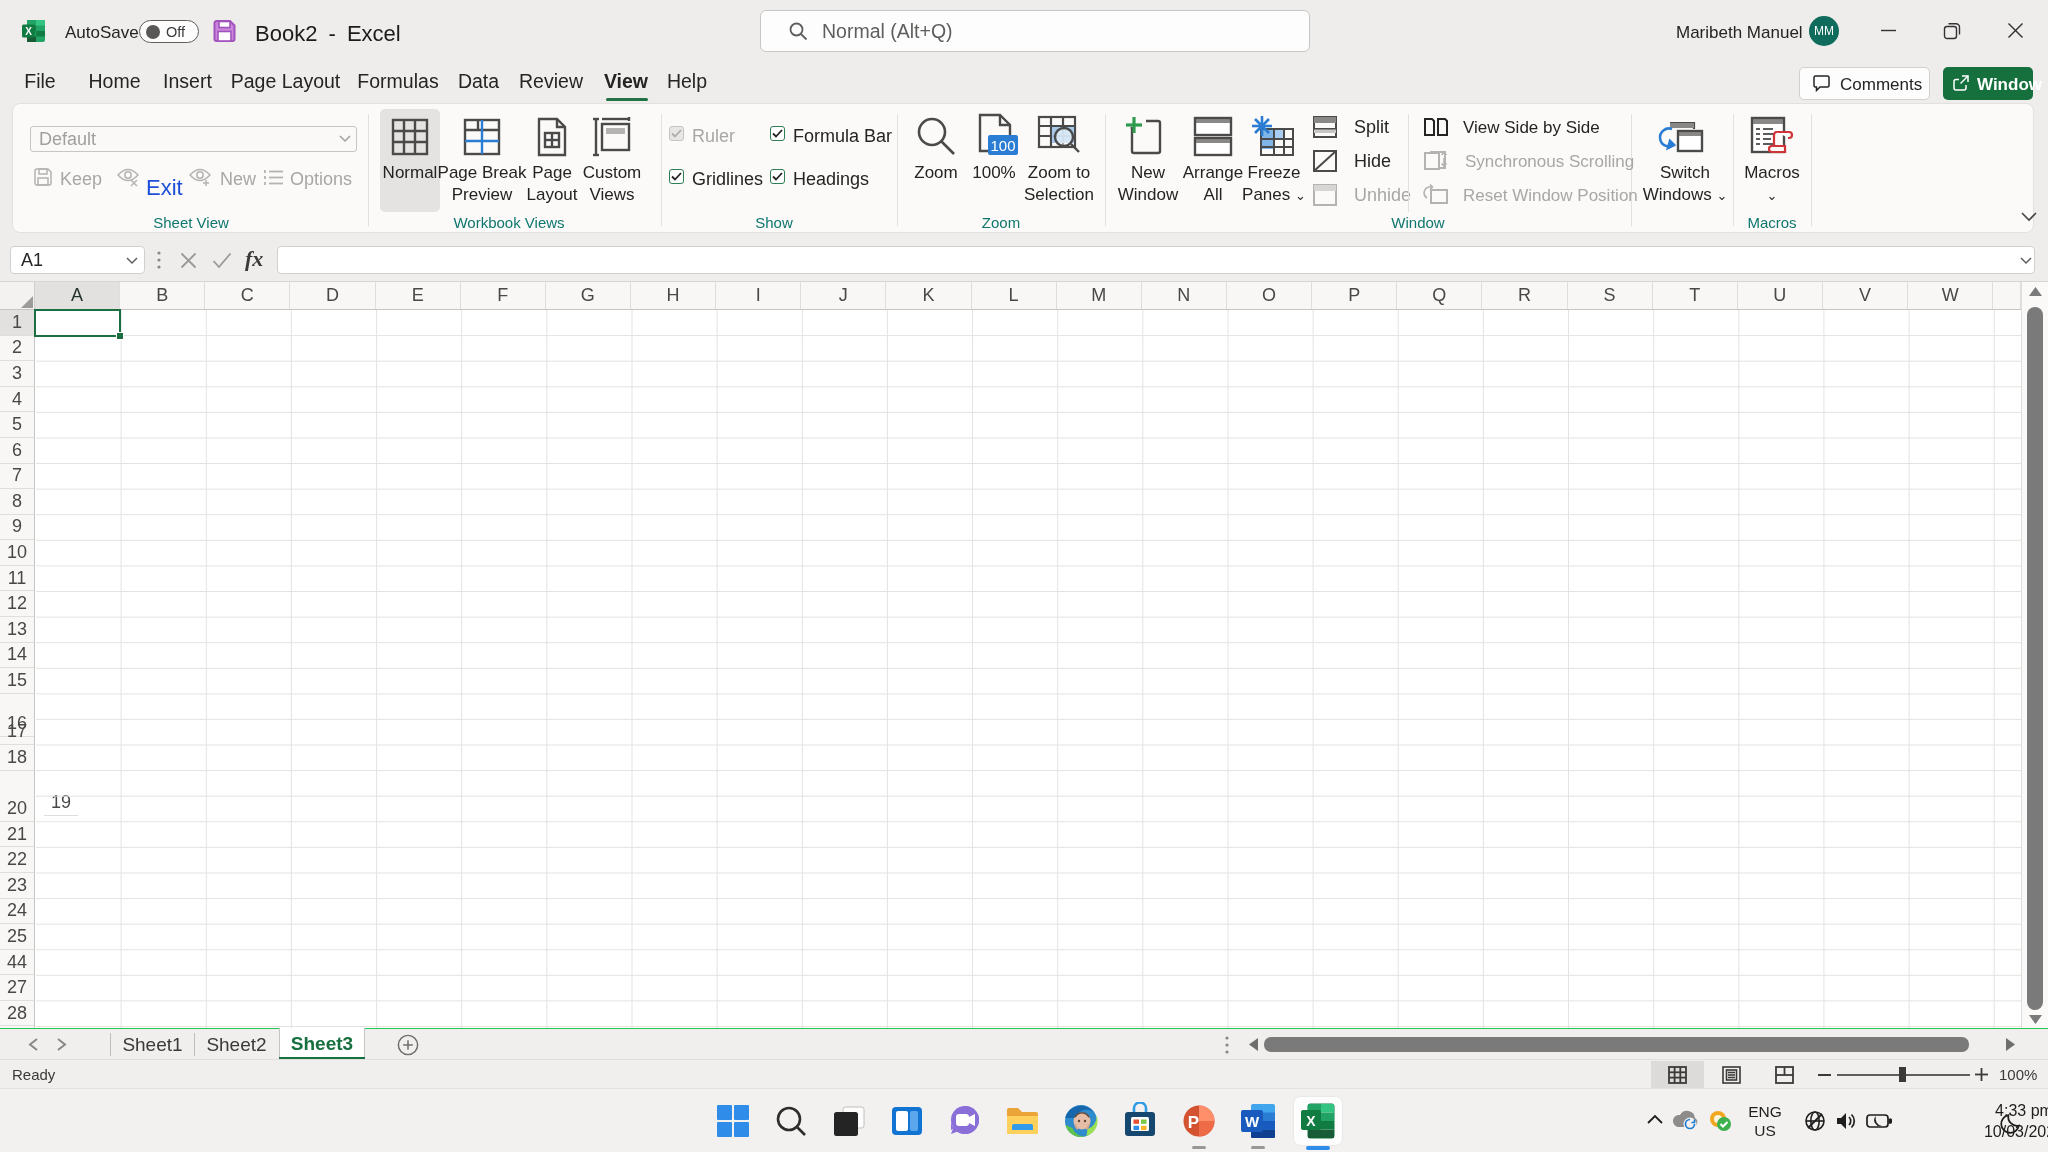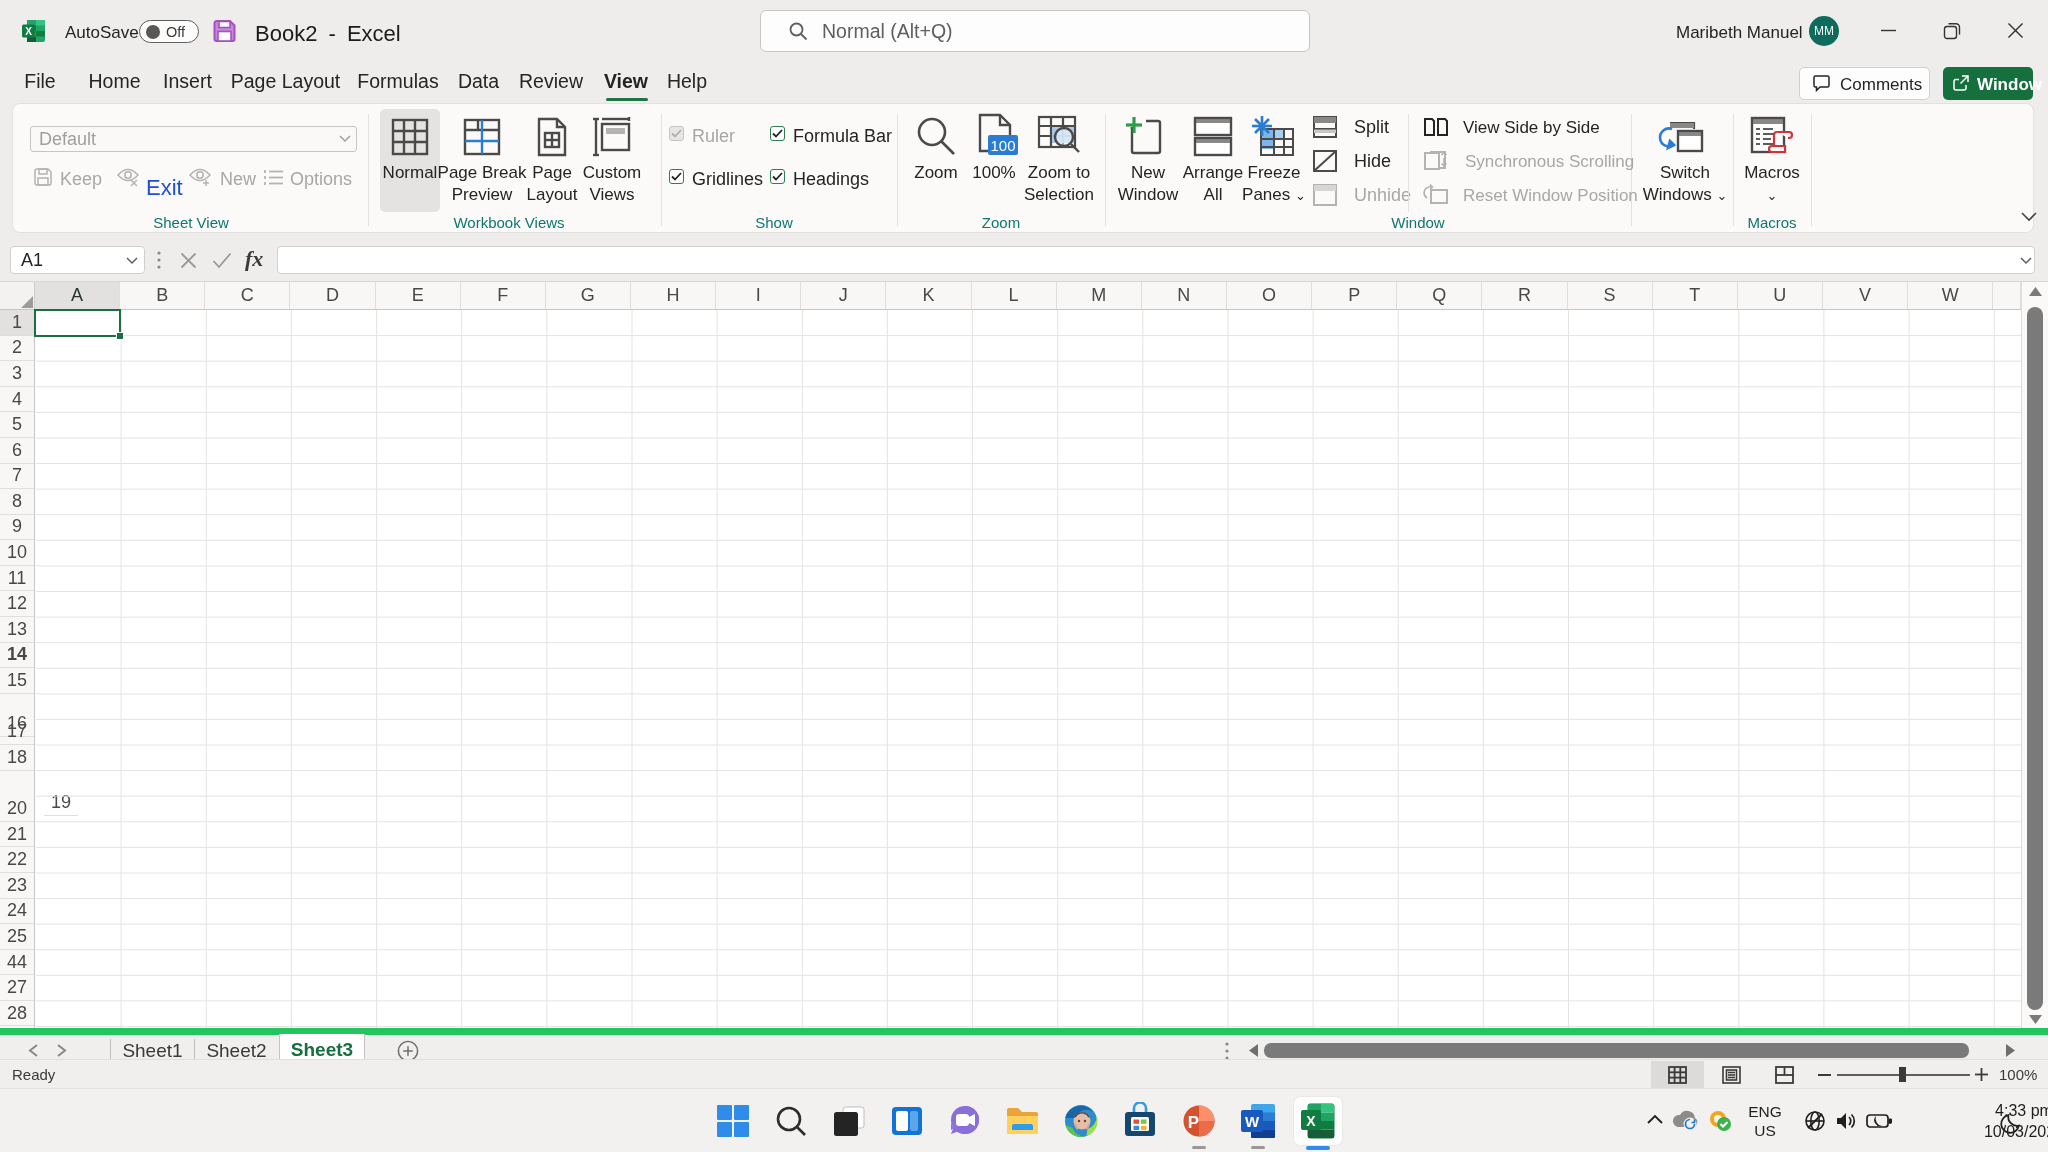--- a/index.html
+++ b/index.html
@@ -388,21 +388,21 @@
 <div class="rowh" style="top:76.8px;height:25.59px;background:transparent;">4</div>
 <div class="rowh" style="top:102.4px;height:25.59px;background:transparent;">5</div>
 <div class="rowh" style="top:128.0px;height:25.59px;background:transparent;">6</div>
 <div class="rowh" style="top:153.5px;height:25.59px;background:transparent;">7</div>
 <div class="rowh" style="top:179.1px;height:25.59px;background:transparent;">8</div>
 <div class="rowh" style="top:204.7px;height:25.59px;background:transparent;">9</div>
 <div class="rowh" style="top:230.3px;height:25.59px;background:transparent;">10</div>
 <div class="rowh" style="top:255.9px;height:25.59px;background:transparent;">11</div>
 <div class="rowh" style="top:281.5px;height:25.59px;background:transparent;">12</div>
 <div class="rowh" style="top:307.1px;height:25.59px;background:transparent;">13</div>
-<div class="rowh" style="top:332.7px;height:25.59px;background:transparent;font-weight:bold;">14</div>
+<div class="rowh" style="top:332.7px;height:25.59px;background:transparent;">14</div>
 <div class="rowh" style="top:358.3px;height:25.59px;background:transparent;">15</div>
 <div class="rowh" style="top:401px;height:25.59px;background:transparent;">16</div>
 <div class="rowh" style="top:409.4px;height:25.59px;background:transparent;">17</div>
 <div class="rowh" style="top:435.0px;height:25.59px;background:transparent;">18</div>
 <div class="rowh" style="top:480px;height:25.59px;background:transparent;margin-left:44px;">19</div>
 <div class="rowh" style="top:486.2px;height:25.59px;background:transparent;">20</div>
 <div class="rowh" style="top:511.8px;height:25.59px;background:transparent;">21</div>
 <div class="rowh" style="top:537.4px;height:25.59px;background:transparent;">22</div>
 <div class="rowh" style="top:563.0px;height:25.59px;background:transparent;">23</div>
 <div class="rowh" style="top:588.6px;height:25.59px;background:transparent;">24</div>
@@ -471,21 +471,21 @@
 </div>
 <div class="ab" style="left:2021px;top:282px;width:27px;height:746px;background:#faf9f8;border-left:1px solid #e0dedc">
 <svg class="ab" style="left:7px;top:5px" width="13" height="9" viewBox="0 0 13 9">
       <path d="M6.5 0 L13 9 H0 Z" fill="#7a7a7a"></path>
     </svg>
 <div class="ab" style="left:5px;top:25px;width:16px;height:703px;background:#7a7a7a;border-radius:8px"></div>
 <svg class="ab" style="left:7px;top:733px" width="13" height="9" viewBox="0 0 13 9">
       <path d="M6.5 9 L13 0 H0 Z" fill="#7a7a7a"></path>
     </svg>
 </div>
-<div class="ab" style="left:0;top:1028px;width:2048px;height:31px;background:#f0efed;border-top:7px solid #22c55e">
+<div class="ab" style="left:0;top:1028px;width:2048px;height:31px;background:#f0efed;border-top:1px solid #22c55e">
 <svg class="ab" style="left:28px;top:9px" width="11" height="13" viewBox="0 0 11 13">
       <path d="M9 1 L2 6.5 L9 12" fill="none" stroke="#8a8886" stroke-width="2"></path>
     </svg>
 <svg class="ab" style="left:56px;top:9px" width="11" height="13" viewBox="0 0 11 13">
       <path d="M2 1 L9 6.5 L2 12" fill="none" stroke="#8a8886" stroke-width="2"></path>
     </svg>
 <div class="ab" style="left:110px;top:4px;width:1px;height:23px;background:#c0bebc"></div>
 <div class="ab ctr" style="left:111px;top:0;width:83px;height:31px;font-size:19px;color:#3b3a39">Sheet1</div>
 <div class="ab" style="left:194px;top:4px;width:1px;height:23px;background:#c0bebc"></div>
 <div class="ab ctr" style="left:195px;top:0;width:83px;height:31px;font-size:19px;color:#3b3a39">Sheet2</div>

